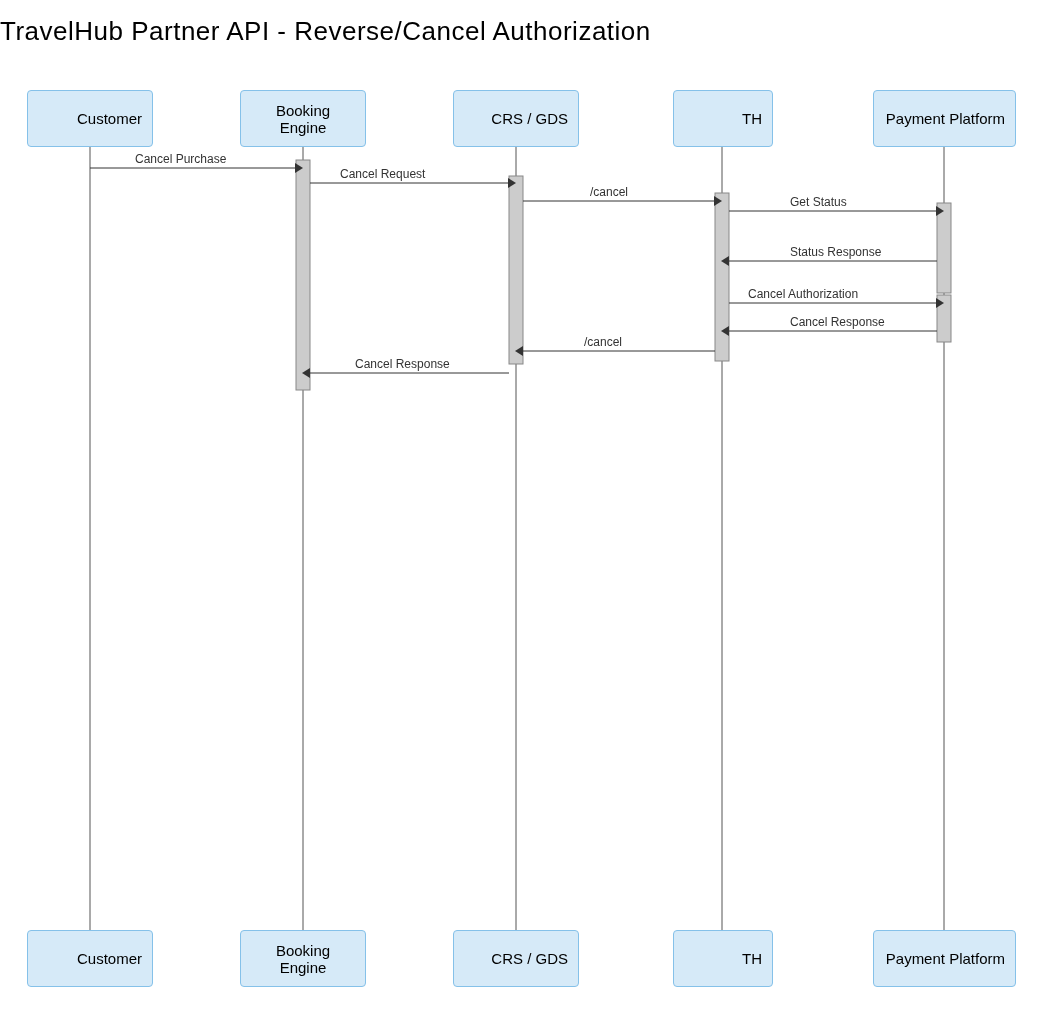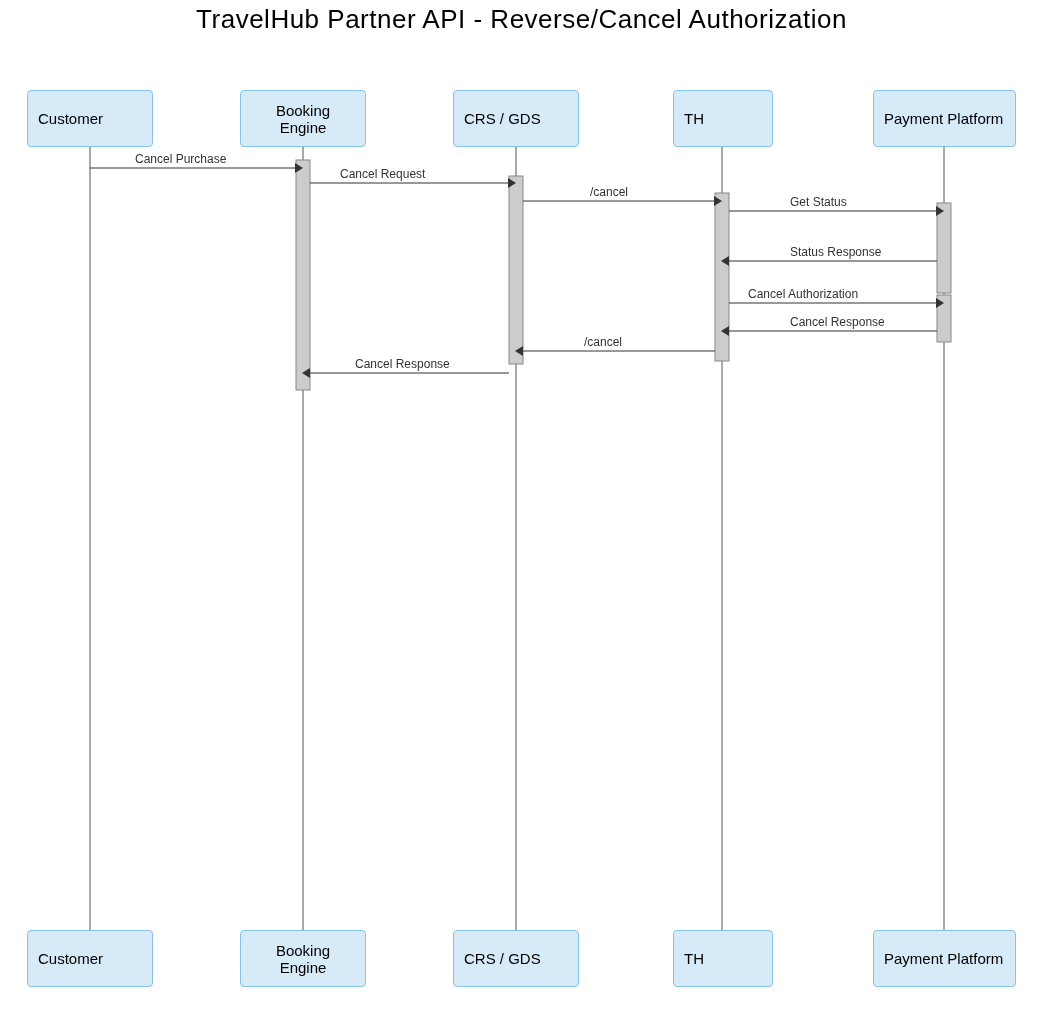--- a/index.html
+++ b/index.html
@@ -12,35 +12,34 @@
       position: relative;
     }
 
     #diagram {
       position: relative;
       width: 1043px;
       height: 1010px;
     }
 
     .title {
-      text-align: center;
       font-size: 26px;
       font-weight: normal;
-      padding-top: 4px;
+      padding-top: 16px;
       letter-spacing: 0.5px;
     }
 
     .actor-box {
       position: absolute;
       background: #d6eaf8;
       border: 1px solid #85c1e9;
       border-radius: 4px;
       display: flex;
       align-items: center;
-      justify-content: flex-start;
+      justify-content: flex-end;
       text-align: center;
       font-size: 15px;
       padding: 8px 10px;
     }
   </style>
 </head>
 <body>
 
 <div id="diagram">
   <div class="title">TravelHub Partner API -  Reverse/Cancel Authorization</div>

